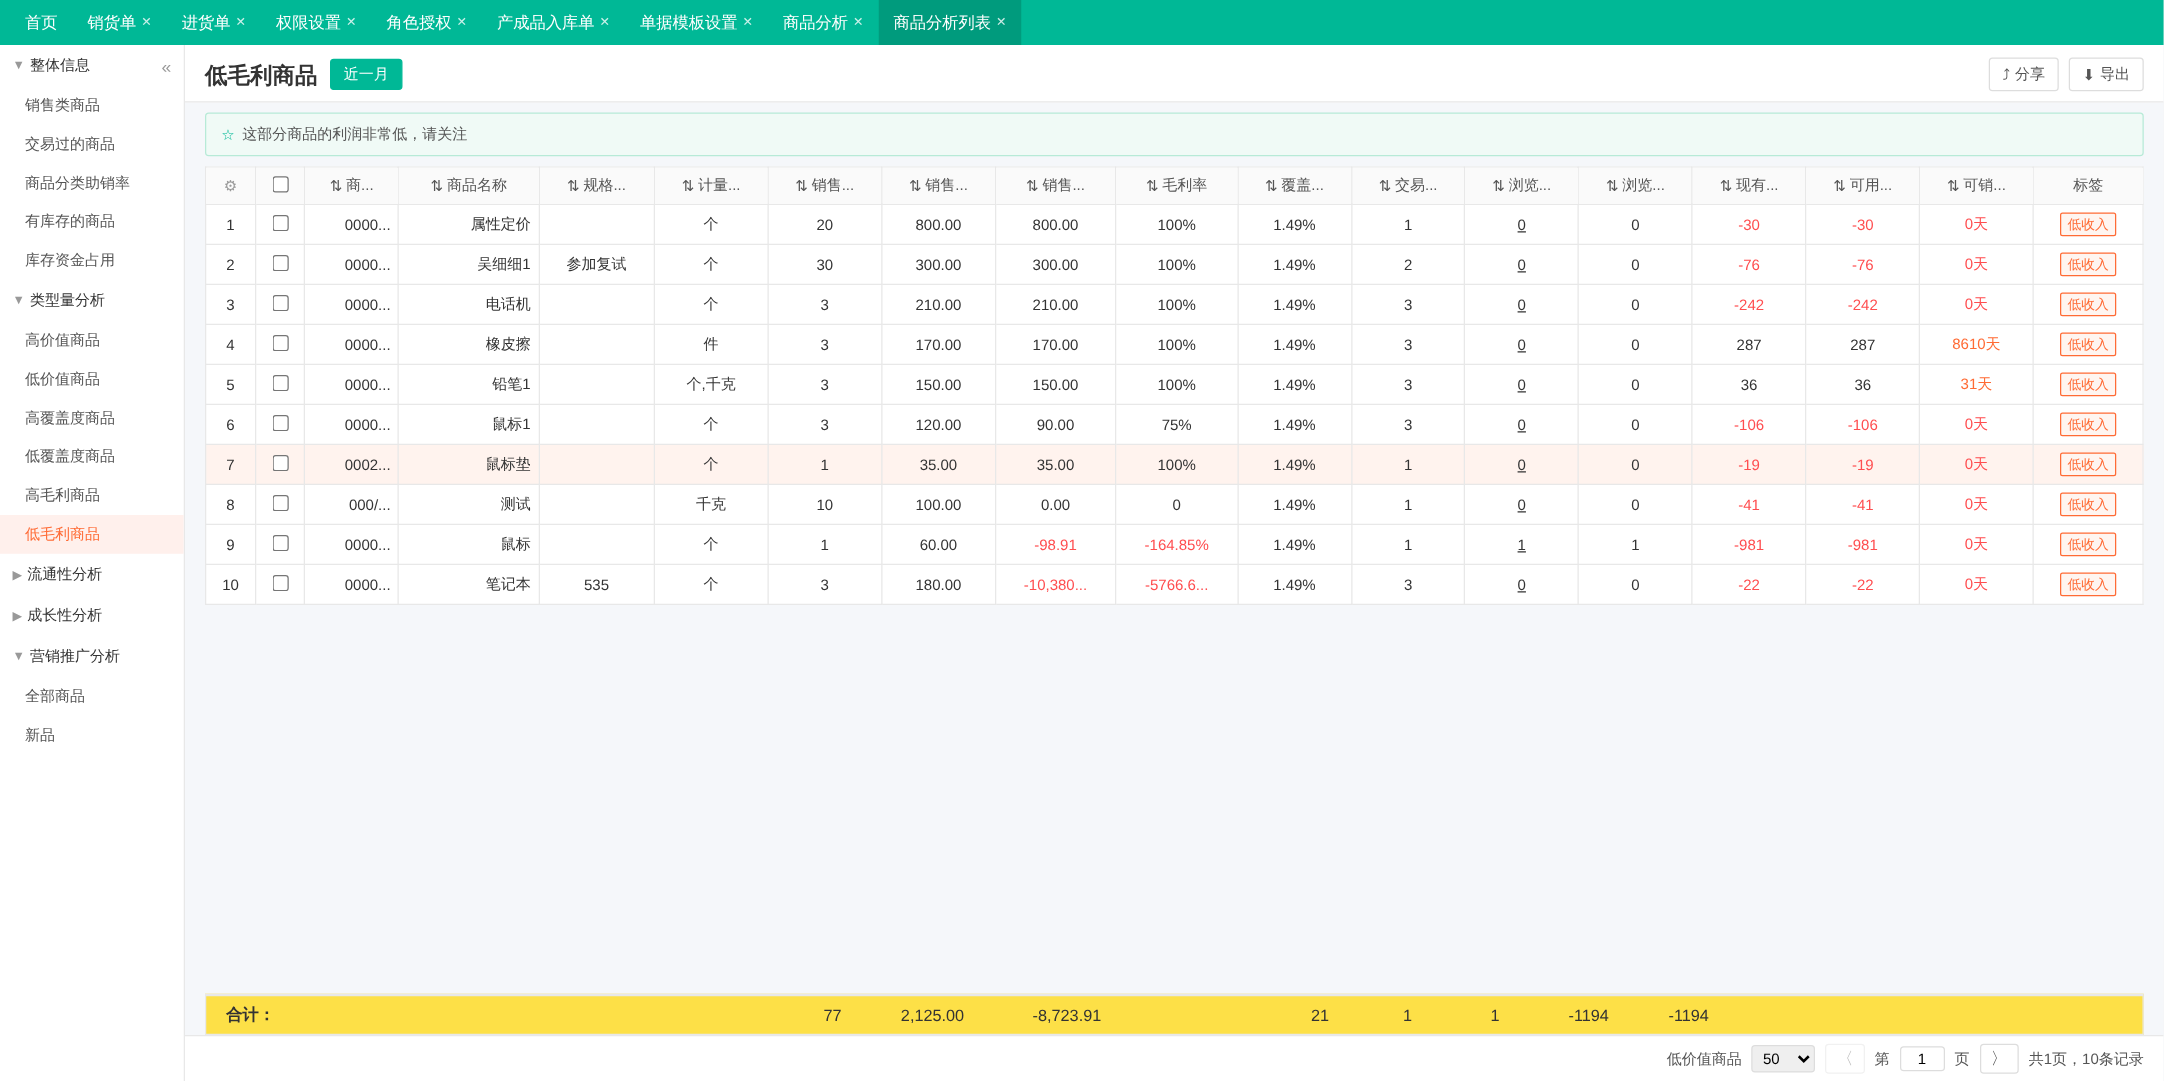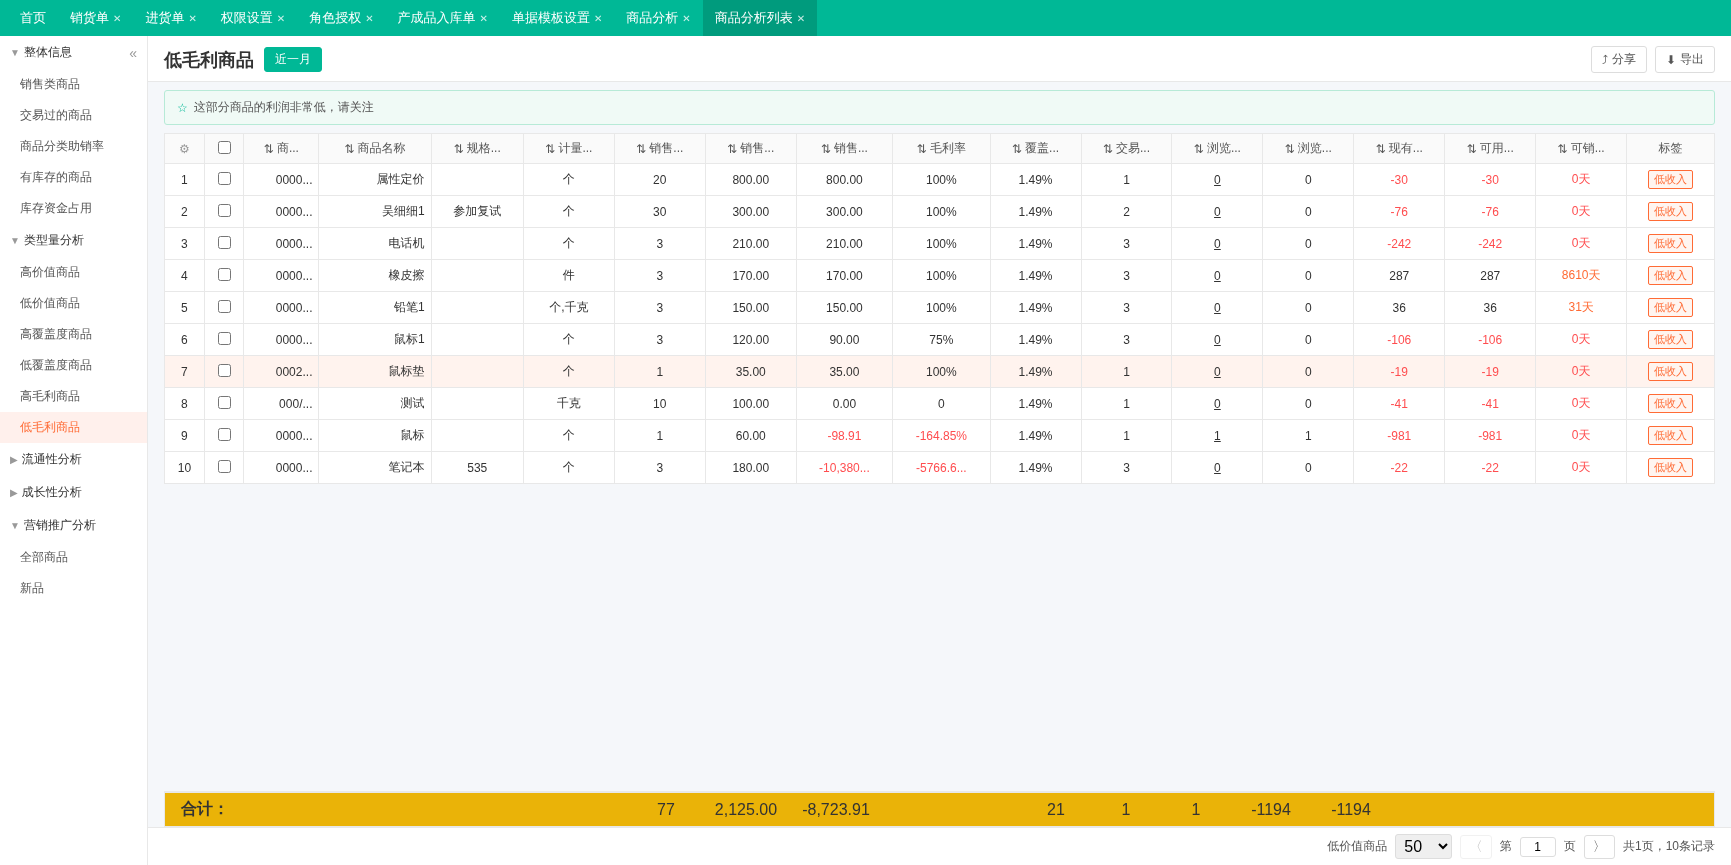--- a/index.html
+++ b/index.html
@@ -209,27 +209,27 @@
       color: #333;
       text-decoration: underline;
       cursor: pointer;
     }
     .cell-red { color: #ff4d4f; }
     .cell-orange { color: #ff6b35; }
     td.text-left { text-align: right; }
     
     
     .table-footer {
-      background: #eab308;
+      background: #fde047;
       border: 1px solid #e8e8e8;
       border-top: 2px solid #e8e8e8;
       display: flex;
       align-items: center;
       padding: 6px 16px;
-      font-size: 16px;
+      font-size: 13px;
       color: #333;
       margin: 0 16px;
     }
     .footer-label { font-weight: 600; min-width: 80px; }
     
     
     .pagination-bar {
       display: flex;
       align-items: center;
       justify-content: flex-end;
@@ -237,21 +237,21 @@
       background: white;
       border-top: 1px solid #e8e8e8;
       gap: 8px;
       font-size: 12px;
       color: #555;
     }
     .per-page-select {
       border: 1px solid #ddd;
       border-radius: 3px;
       padding: 2px 4px;
-      font-size: 16px;
+      font-size: 12px;
     }
     .page-nav-btn {
       border: 1px solid #ddd;
       background: white;
       padding: 2px 8px;
       border-radius: 3px;
       cursor: pointer;
       color: #555;
     }
     .page-nav-btn:disabled { opacity: 0.4; cursor: not-allowed; }
@@ -645,21 +645,21 @@
       <span class="footer-label">合计：</span>
       <div style="display:flex; align-items:center; gap: 0; width: 100%;">
         <div style="width:40px;"></div>
         <div style="width:40px;"></div>
         <div style="width:60px;"></div>
         <div style="width:120px;"></div>
         <div style="width:50px;"></div>
         <div style="width:60px;"></div>
         <div style="width:70px; text-align:center;">77</div>
         <div style="width:90px; text-align:center;">2,125.00</div>
-        <div style="width:90px; text-align:center;">-8,723.91</div>
+        <div style="width:90px; text-align:right;">-8,723.91</div>
         <div style="width:70px;"></div>
         <div style="width:70px;"></div>
         <div style="width:70px; text-align:center;">21</div>
         <div style="width:70px; text-align:center;">1</div>
         <div style="width:70px; text-align:center;">1</div>
         <div style="width:80px; text-align:center;">-1194</div>
         <div style="width:80px; text-align:center;">-1194</div>
       </div>
     </div>
 

